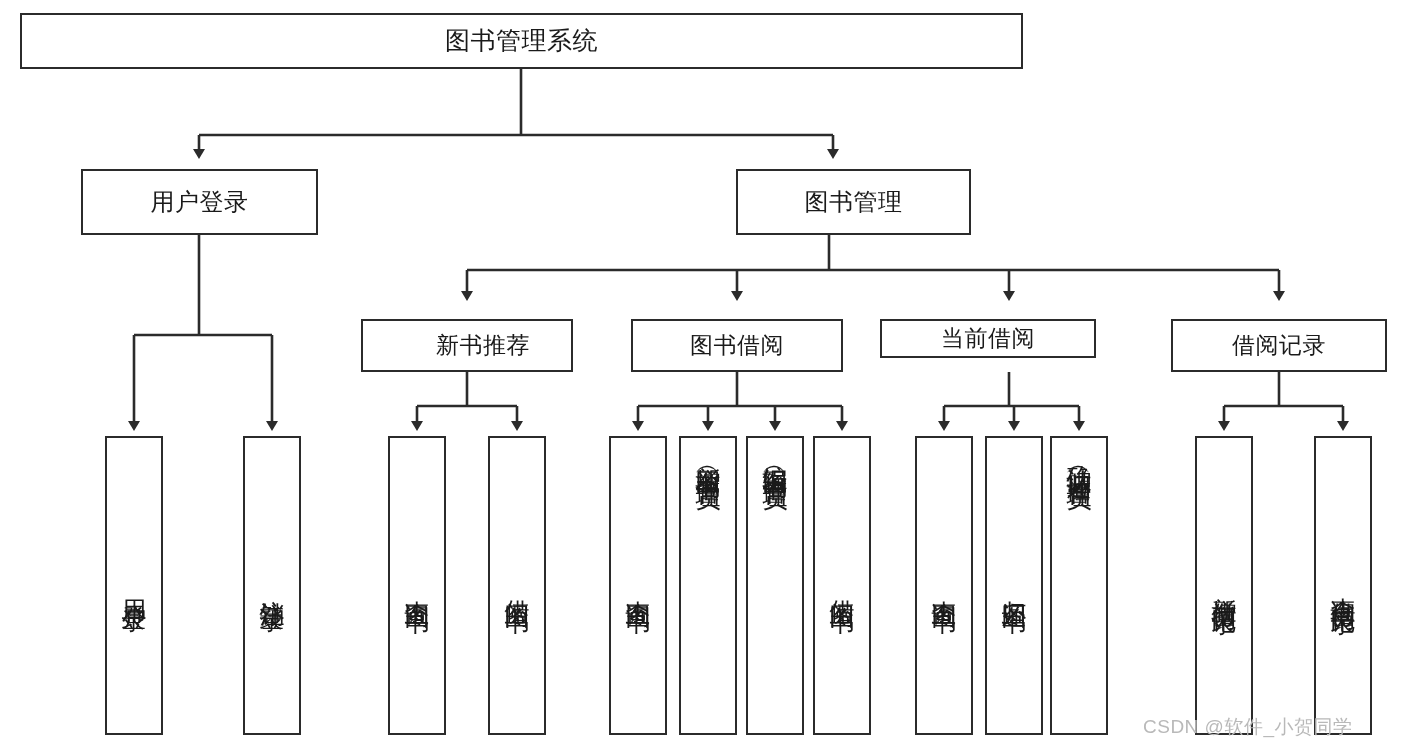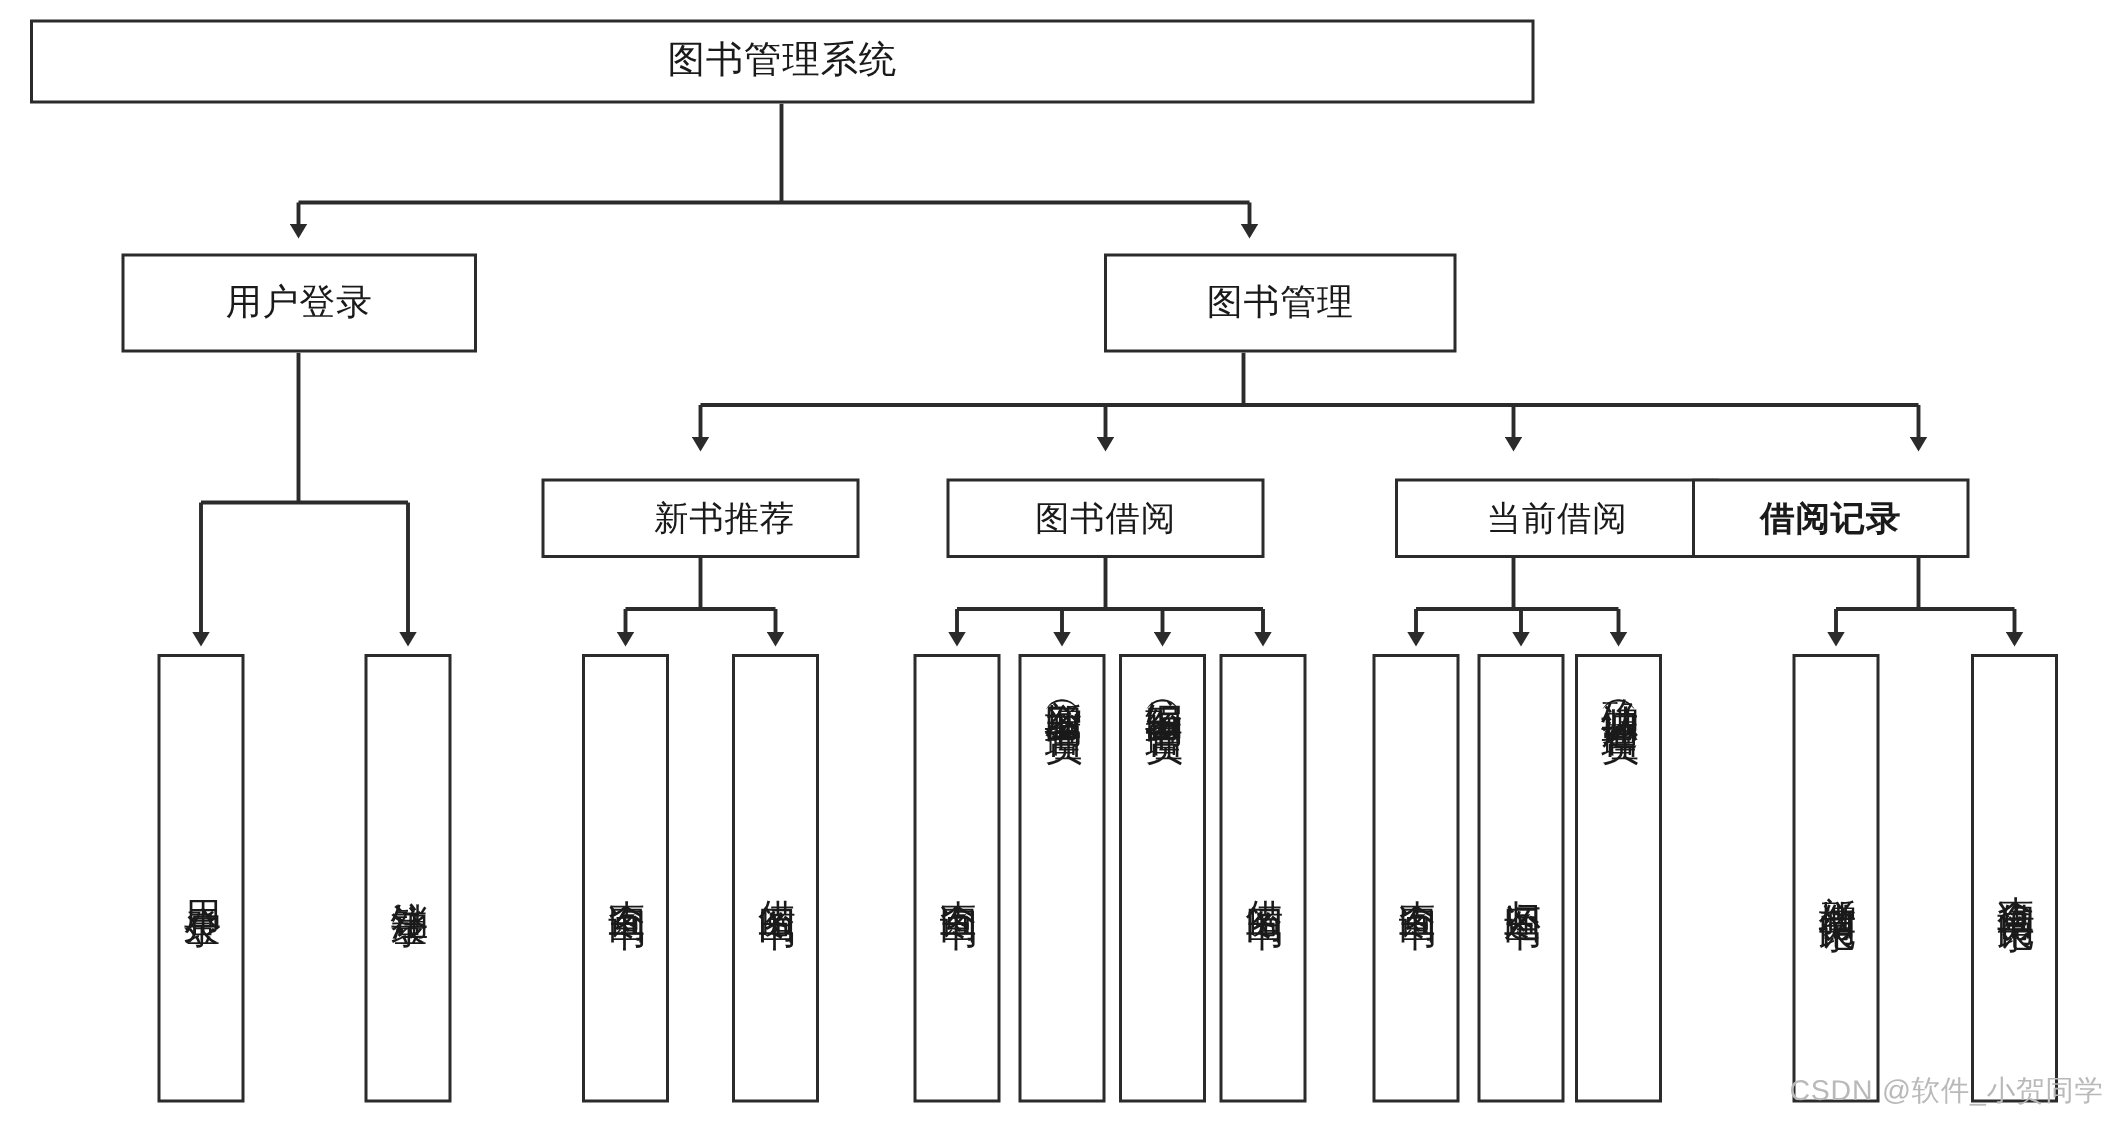--- a/index.html
+++ b/index.html
@@ -140,24 +140,24 @@
   <div class="node lvl1" style="left:736px; top:169px; width:235px; height:66px;">
     <span class="label">图书管理</span>
   </div>
 
   <div class="node lvl2" style="left:361px; top:319px; width:212px; height:53px;padding-left:32px;">
     <span class="label">新书推荐</span>
   </div>
   <div class="node lvl2" style="left:631px; top:319px; width:212px; height:53px;">
     <span class="label">图书借阅</span>
   </div>
-  <div class="node lvl2" style="left:930px; top:319px; width:216px; height:53px;">
+  <div class="node lvl2" style="left:880px; top:319px; width:216px; height:39px;">
     <span class="label">当前借阅</span>
   </div>
-  <div class="node lvl2" style="left:1128px; top:319px; width:185px; height:53px;font-weight:bold;">
+  <div class="node lvl2" style="left:1171px; top:319px; width:216px; height:53px;">
     <span class="label">借阅记录</span>
   </div>
 
   <div class="node leaf centered" style="left:105px; top:436px; width:58px; height:299px;">
     <span class="label">用户登录</span>
   </div>
   <div class="node leaf centered" style="left:243px; top:436px; width:58px; height:299px;">
     <span class="label">注销登录</span>
   </div>
 
@@ -191,15 +191,15 @@
     <span class="label">确认归还（管理员）</span>
   </div>
 
   <div class="node leaf centered" style="left:1195px; top:436px; width:58px; height:299px;">
     <span class="label">新增借阅记录</span>
   </div>
   <div class="node leaf centered" style="left:1314px; top:436px; width:58px; height:299px;">
     <span class="label">查询借阅记录</span>
   </div>
 
-  <div class="watermark" style="left:1193px; top:714px;">CSDN @软件_小贺同学</div>
+  <div class="watermark" style="left:1143px; top:714px;">CSDN @软件_小贺同学</div>
 
 </div>
 
 </body></html>

